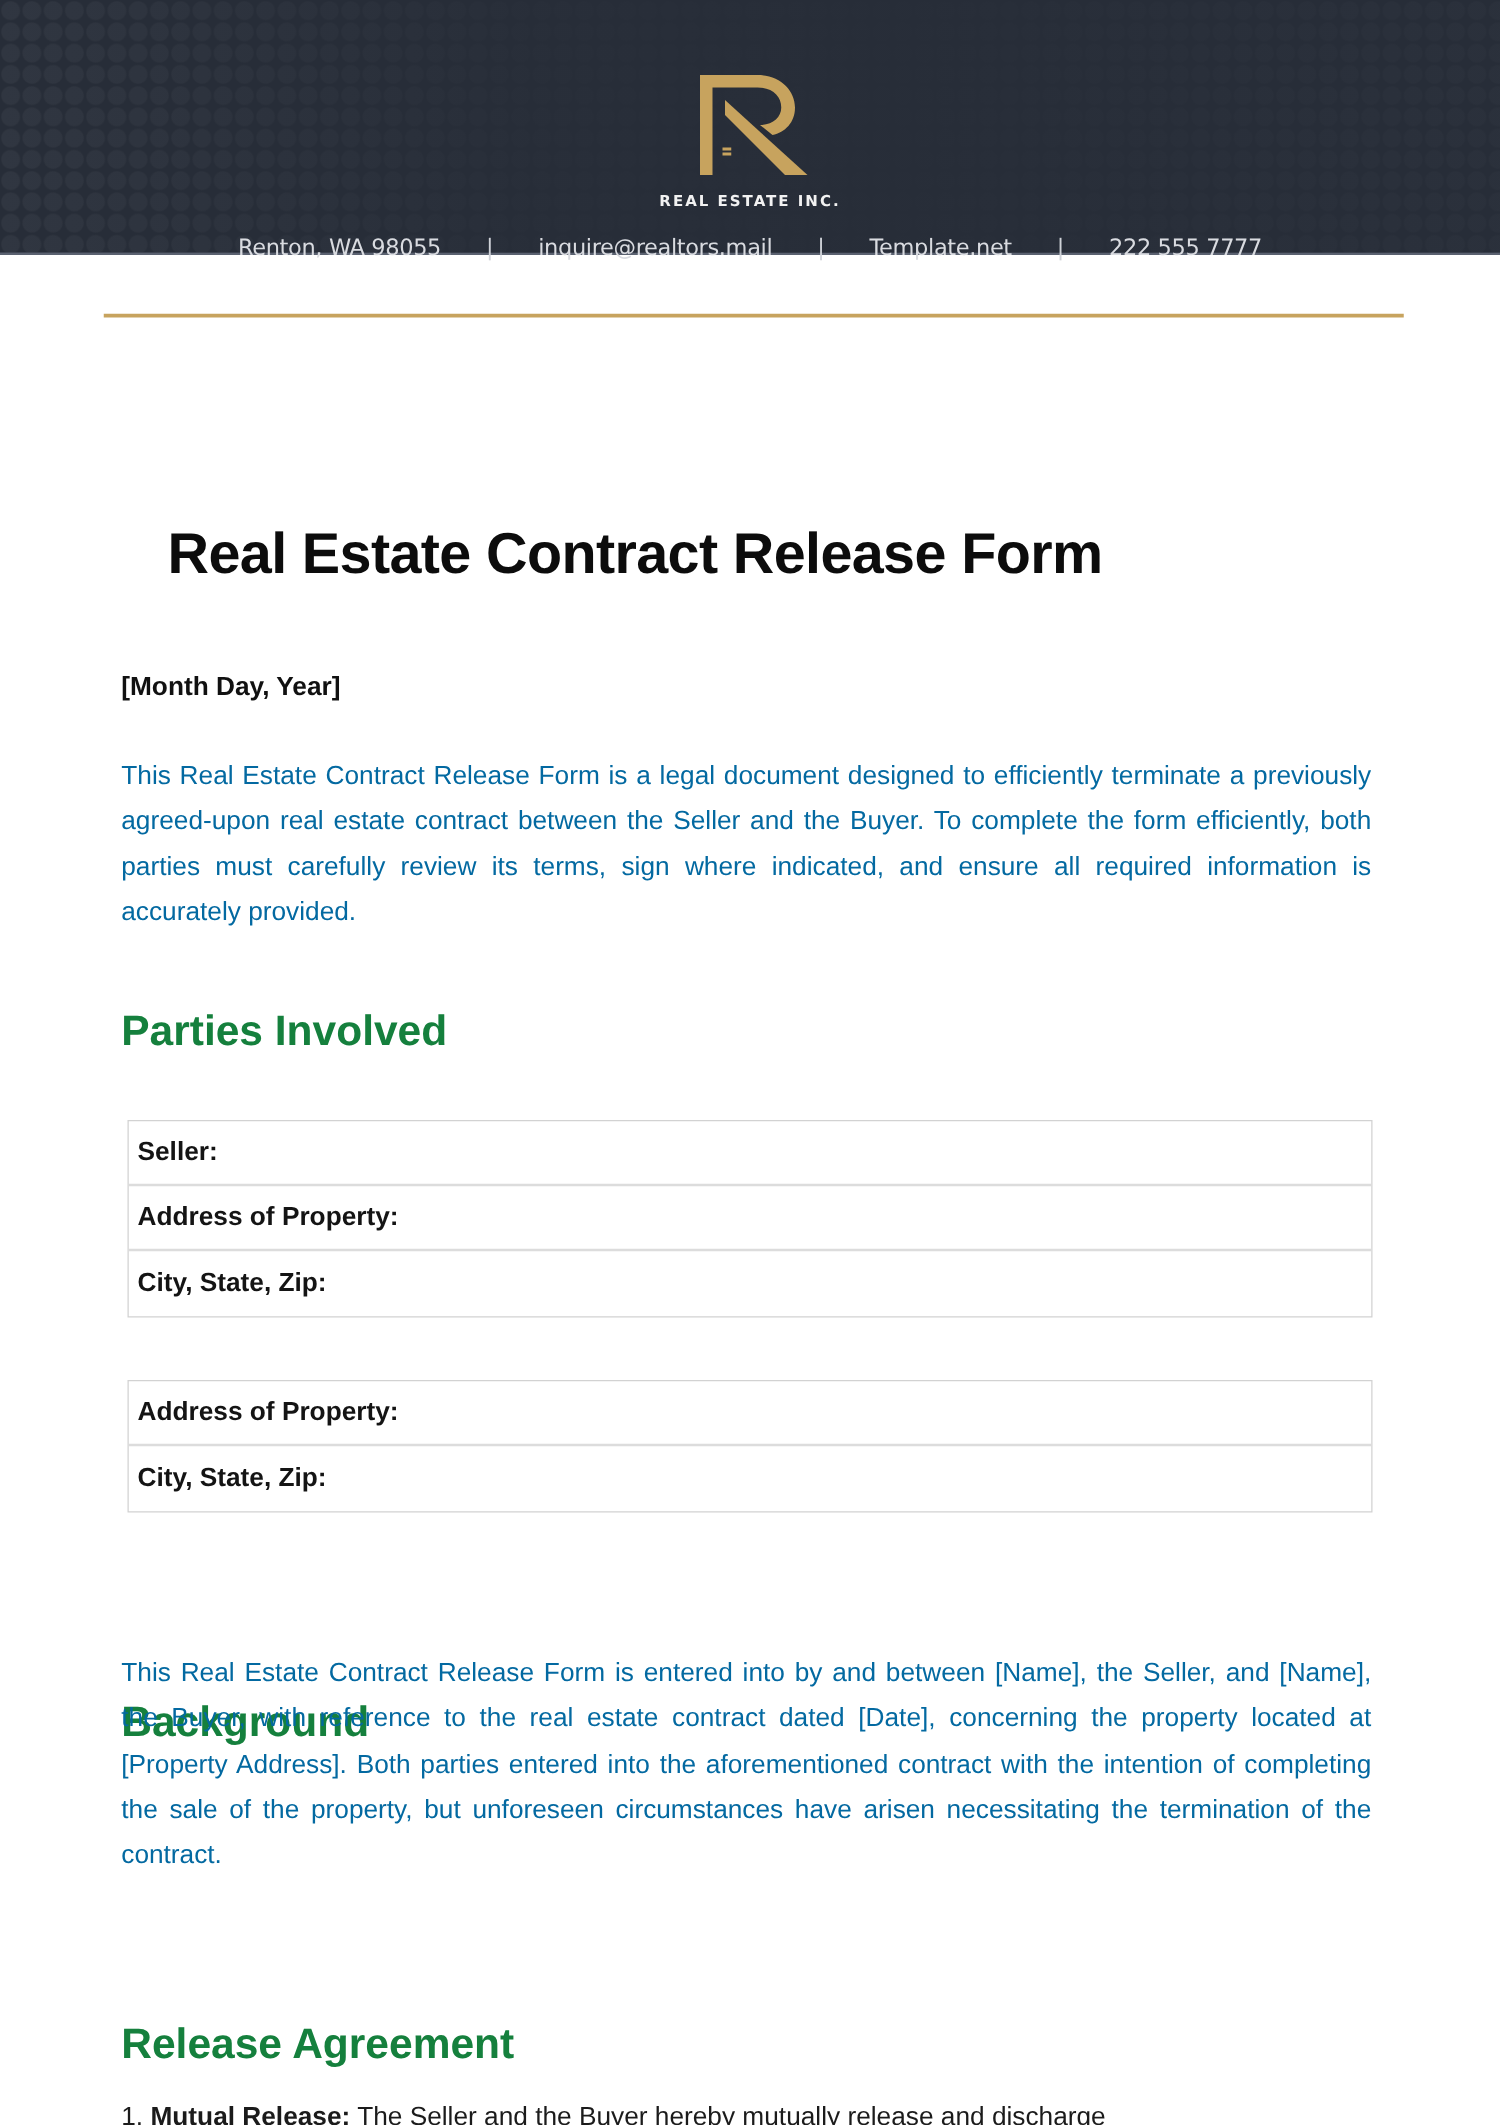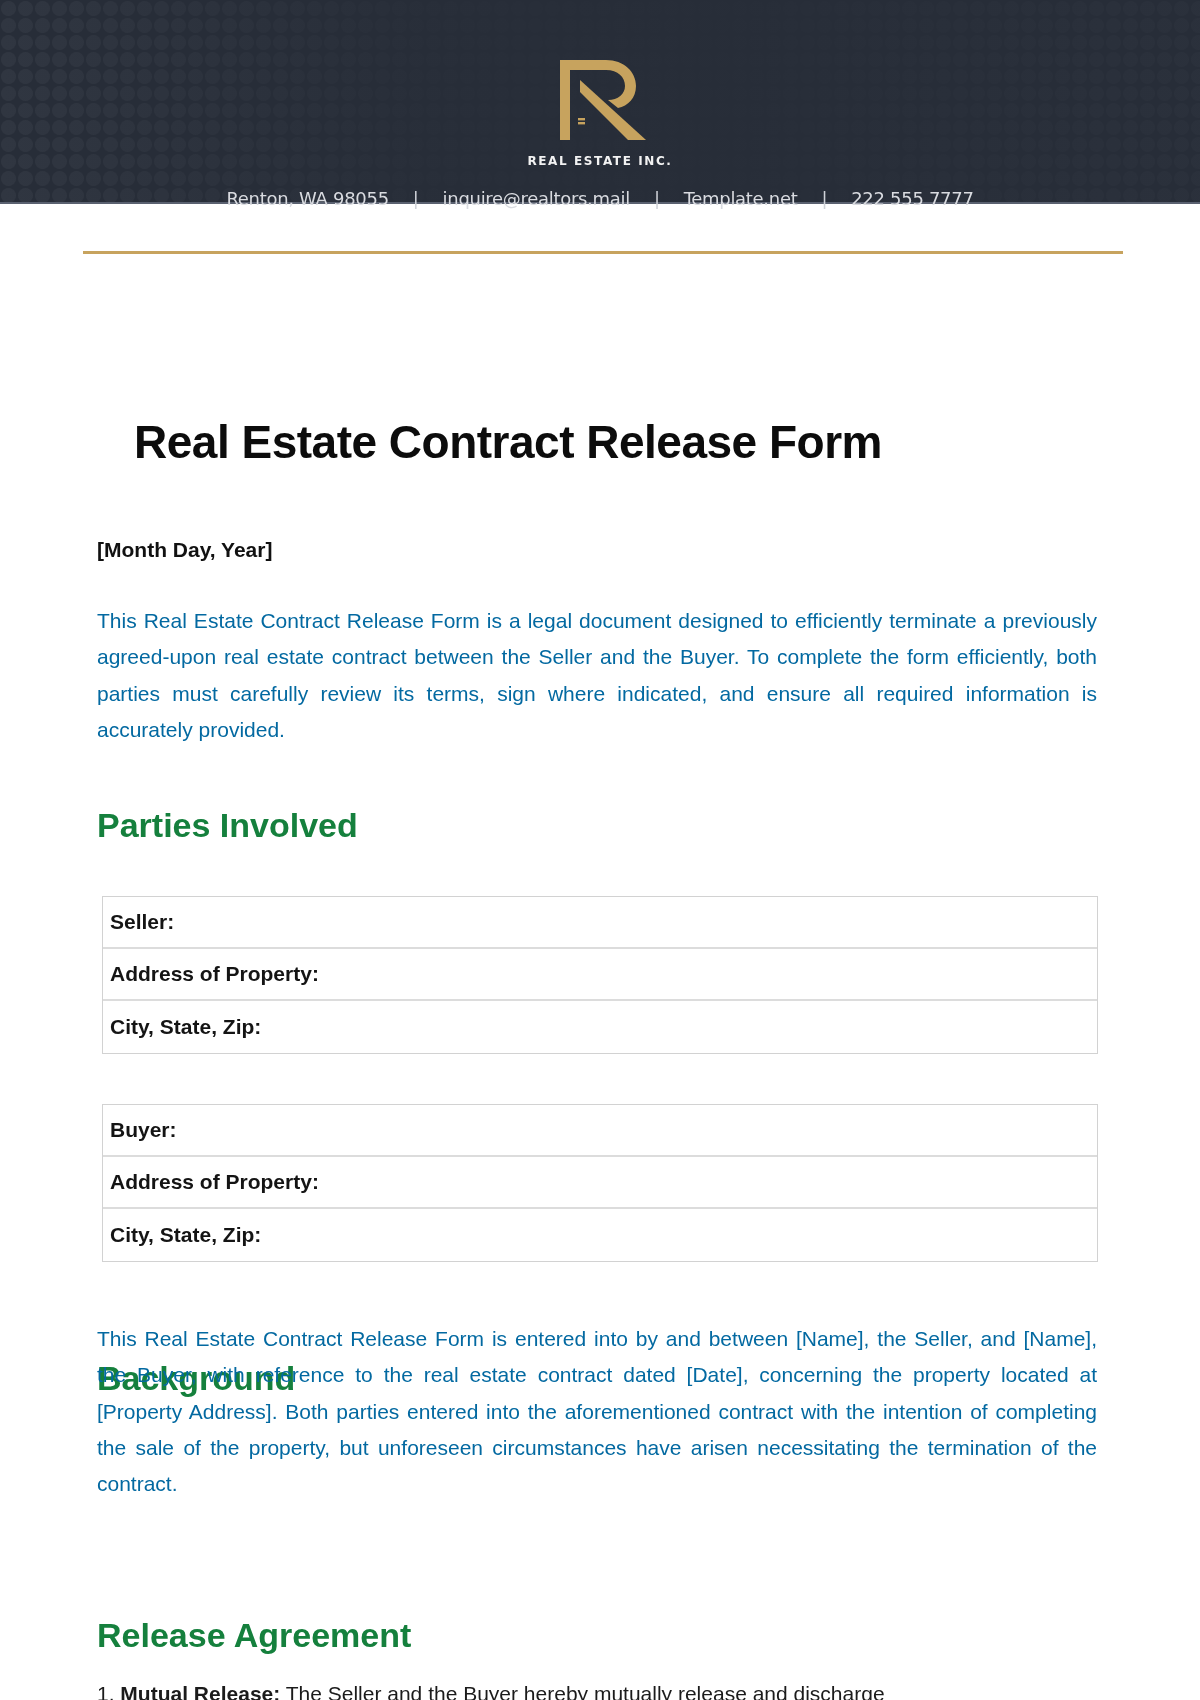--- a/index.html
+++ b/index.html
@@ -21,21 +21,21 @@
   .logo {
     position: absolute; left: 556px; top: 58px; width: 92px; height: 84px;
   }
   .brand {
     position: absolute; left: 0; width: 1200px; top: 154px;
     text-align: center; color: #f2f2f2; font-weight: bold; font-size: 12px; letter-spacing: 1.6px;
     font-family: "DejaVu Sans", sans-serif;
   }
   .contact {
     position: absolute; left: 0; width: 1200px; top: 188px;
-    display: flex; justify-content: center; align-items: center; gap: 0;
+    display: flex; justify-content: center; align-items: center; gap: 12px;
     color: #d9dbe0; font-size: 18px; font-family: "DejaVu Sans", sans-serif; font-weight: normal;
     letter-spacing: -0.3px;
   }
   .contact .sep { margin: 0 24px; color: #cfd2d8; }
   .gold-rule {
     position: absolute; left: 83px; top: 251px; width: 1040px; height: 3px; background: #c7a35e;
   }
 
   .title {
     position: absolute; left: 0; width: 1016px; top: 415px; text-align: center;
@@ -112,21 +112,20 @@
 
 <h2 class="h2 h-parties">Parties Involved</h2>
 
 <div class="table t-seller">
   <div class="row">Seller:</div>
   <div class="row">Address of Property:</div>
   <div class="row">City, State, Zip:</div>
 </div>
 
 <div class="table t-buyer">
-  <div class="row">Buyer:</div>
   <div class="row">Address of Property:</div>
   <div class="row">City, State, Zip:</div>
 </div>
 
 <h2 class="h2 h-bg">Background</h2>
 
 <p class="para p-bg">This Real Estate Contract Release Form is entered into by and between [Name], the Seller, and [Name], the Buyer, with reference to the real estate contract dated [Date], concerning the property located at [Property Address]. Both parties entered into the aforementioned contract with the intention of completing the sale of the property, but unforeseen circumstances have arisen necessitating the termination of the contract.</p>
 
 <h2 class="h2 h-release">Release Agreement</h2>
 

